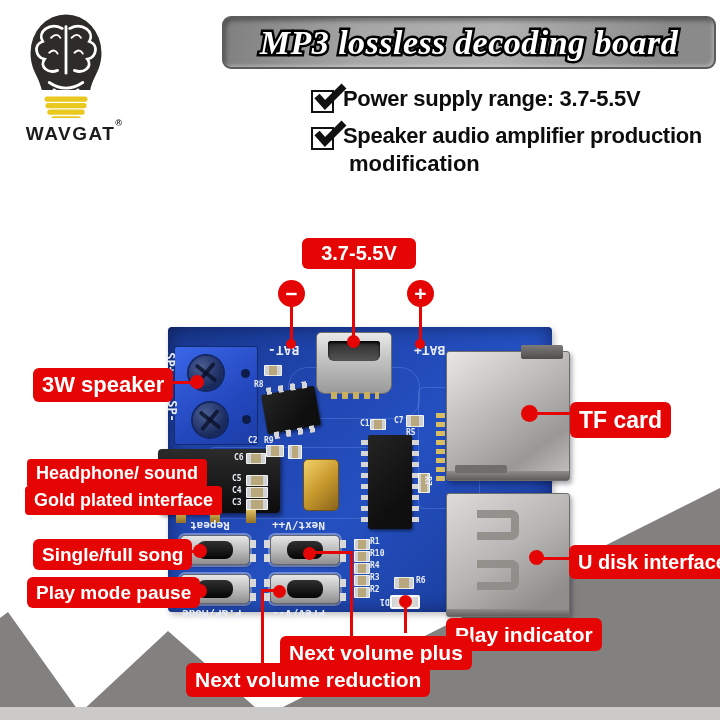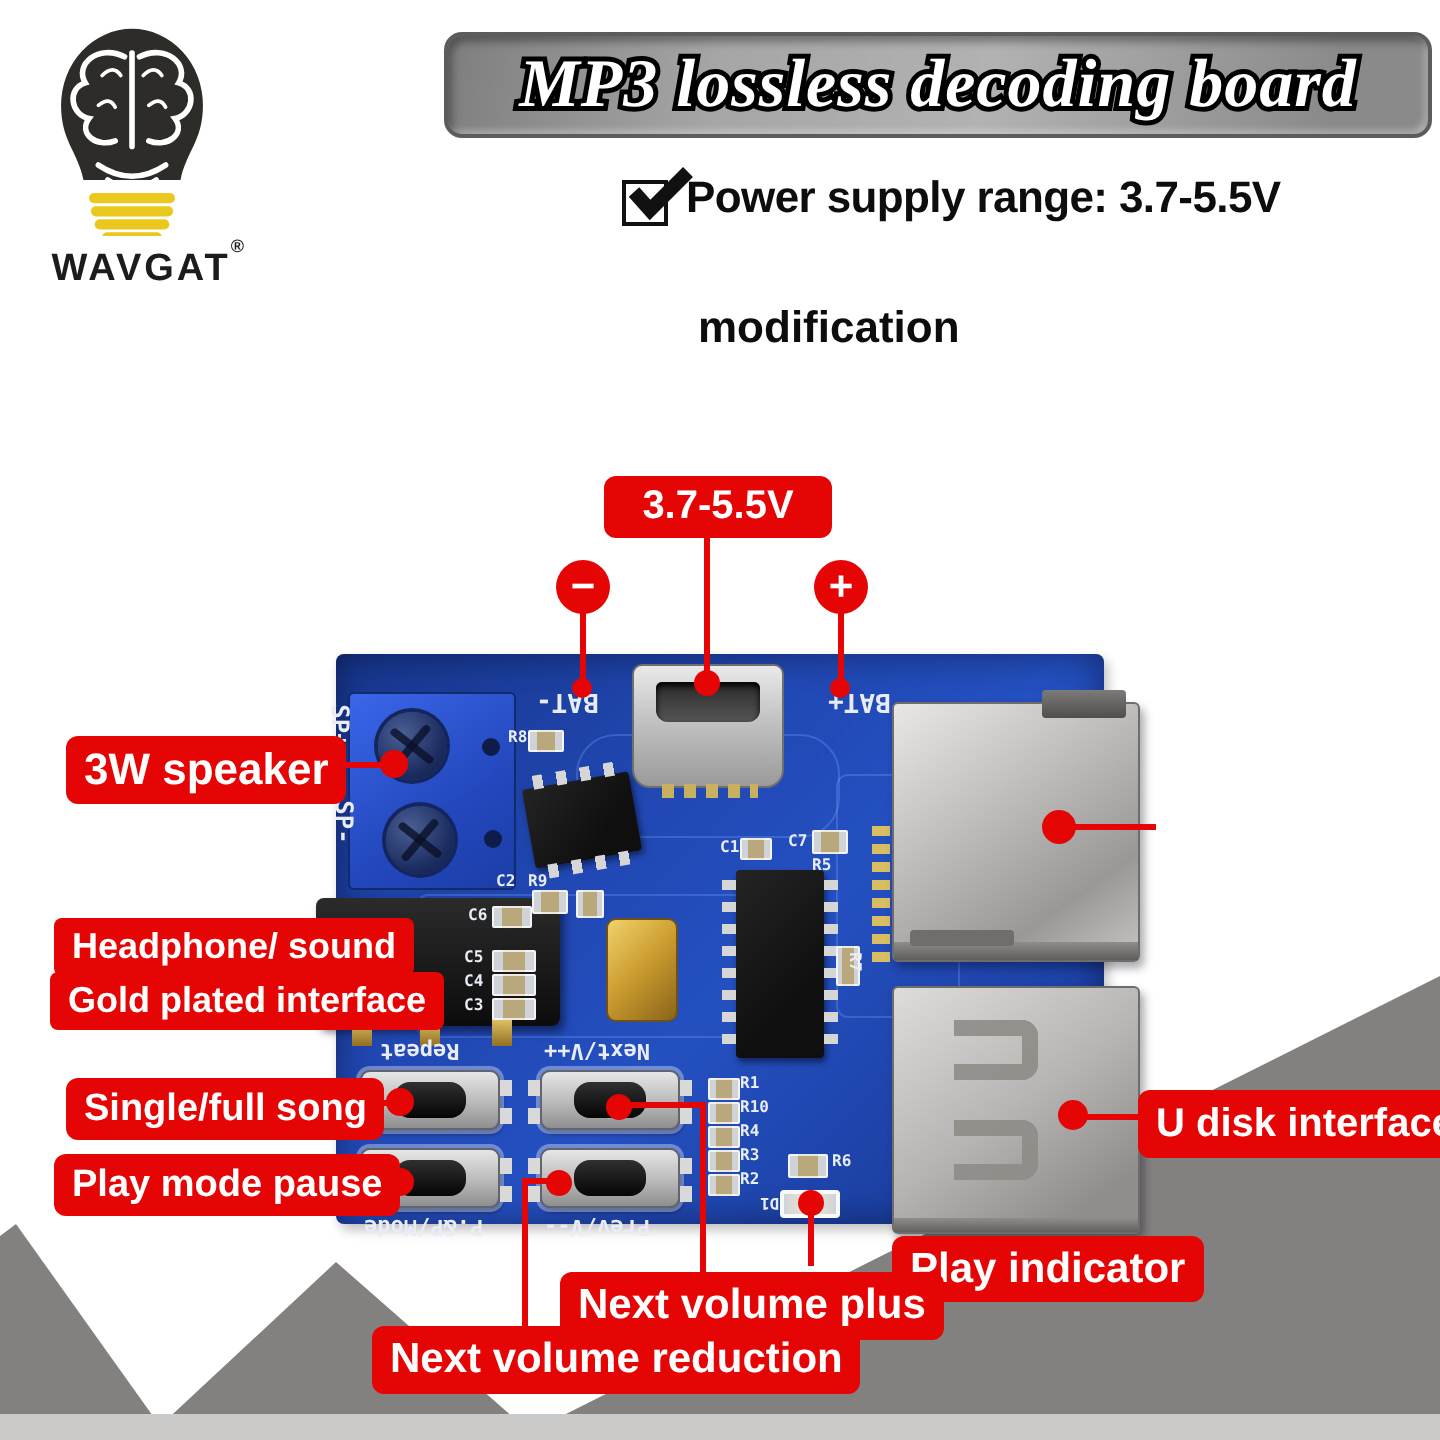--- a/index.html
+++ b/index.html
@@ -137,20 +137,28 @@
   </div>
 
   <div class="feature" style="top:86px">
     <span class="chk">
       <svg width="32" height="28">
           <path d="M3 13 L11 22 L30 3" stroke="#111" stroke-width="7" fill="none"></path>
         </svg>
     </span>
     <span class="ftext">Power supply range: 3.7-5.5V</span>
   </div>
+  <div class="feature" style="top:123px">
+    <span class="chk">
+      <svg width="32" height="28">
+          <path d="M3 13 L11 22 L30 3" stroke="#111" stroke-width="7" fill="none"></path>
+        </svg>
+    </span>
+    <span class="ftext">Speaker audio amplifier production</span>
+  </div>
   <div class="ftext2" style="left:349px;top:151px">modification</div>
 
   <div id="pcb">
     <div class="trace" style="left:120px;top:40px;width:130px;height:50px;border-radius:20px"></div>
     <div class="trace" style="left:40px;top:120px;width:200px;height:70px"></div>
     <div class="trace" style="left:250px;top:60px;width:60px;height:120px"></div>
 
     <div class="terminal">
       <div class="screw" style="left:14px;top:9px"></div>
       <div class="screw" style="left:18px;top:56px"></div>
@@ -236,21 +244,21 @@
 
     <div id="silk-layer" style="position:absolute;inset:0">
         <span class="silk" style="left: 100px; top: 17px; font-size: 13px; transform: rotate(180deg);">BAT-</span>
         <span class="silk" style="left: 246px; top: 17px; font-size: 13px; transform: rotate(180deg);">BAT+</span>
         <span class="silk" style="left: -9px; top: 30px; font-size: 12px; transform: rotate(90deg);">SP+</span>
         <span class="silk" style="left: -7px; top: 78px; font-size: 12px; transform: rotate(90deg);">SP-</span>
         <span class="silk" style="left: 22px; top: 193px; font-size: 11px; transform: rotate(180deg);">Repeat</span>
         <span class="silk" style="left: 104px; top: 193px; font-size: 11px; transform: rotate(180deg);">Next/V++</span>
         <span class="silk" style="left: 14px; top: 281px; font-size: 11px; transform: rotate(180deg);">P.&amp;P/Mode</span>
         <span class="silk" style="left: 104px; top: 281px; font-size: 11px; transform: rotate(180deg);">Prev/V--</span>
-        <span class="silk" style="left: 86px; top: 38px; font-size: 8px;">R8</span>
+        <span class="silk" style="left: 86px; top: 54px; font-size: 8px;">R8</span>
         <span class="silk" style="left: 80px; top: 110px; font-size: 8px;">C2</span>
         <span class="silk" style="left: 96px; top: 110px; font-size: 8px;">R9</span>
         <span class="silk" style="left: 66px; top: 127px; font-size: 8px;">C6</span>
         <span class="silk" style="left: 64px; top: 148px; font-size: 8px;">C5</span>
         <span class="silk" style="left: 64px; top: 160px; font-size: 8px; text-align: right;">C4</span>
         <span class="silk" style="left: 64px; top: 172px; font-size: 8px;">C3</span>
         <span class="silk" style="left: 192px; top: 93px; font-size: 8px;">C1</span>
         <span class="silk" style="left: 226px; top: 90px; font-size: 8px;">C7</span>
         <span class="silk" style="left: 238px; top: 102px; font-size: 8px;">R5</span>
         <span class="silk" style="left: 254px; top: 150px; font-size: 8px; transform: rotate(90deg);">R7</span>
@@ -292,18 +300,19 @@
   <div class="rline" style="left:261px;top:589px;width:3px;height:80px"></div>
 
   <div class="callout" style="left:302px;top:238px;width:96px;height:27px;font-size:20px">3.7-5.5V</div>
   <div class="badge" style="left:278px;top:280px">−</div>
   <div class="badge" style="left:407px;top:280px">+</div>
   <div class="callout" style="left:33px;top:368px;height:30px;font-size:22px">3W speaker</div>
   <div class="callout" style="left:27px;top:459px;height:25px;font-size:18px;border-radius:4px">Headphone/ sound</div>
   <div class="callout" style="left:25px;top:486px;height:25px;font-size:18px;border-radius:4px">Gold plated interface</div>
   <div class="callout" style="left:33px;top:539px;height:27px;font-size:19px">Single/full song</div>
   <div class="callout" style="left:27px;top:577px;height:27px;font-size:19px">Play mode pause</div>
+  <div class="callout" style="left:570px;top:402px;height:32px;font-size:23px">TF card</div>
   <div class="callout" style="left:569px;top:545px;height:30px;font-size:20px">U disk interface</div>
   <div class="callout" style="left:446px;top:618px;height:29px;font-size:21px">Play indicator</div>
   <div class="callout" style="left:280px;top:636px;height:30px;font-size:21px">Next volume plus</div>
   <div class="callout" style="left:186px;top:663px;height:30px;font-size:21px">Next volume reduction</div>
 
 </div>
 
 </body></html>

